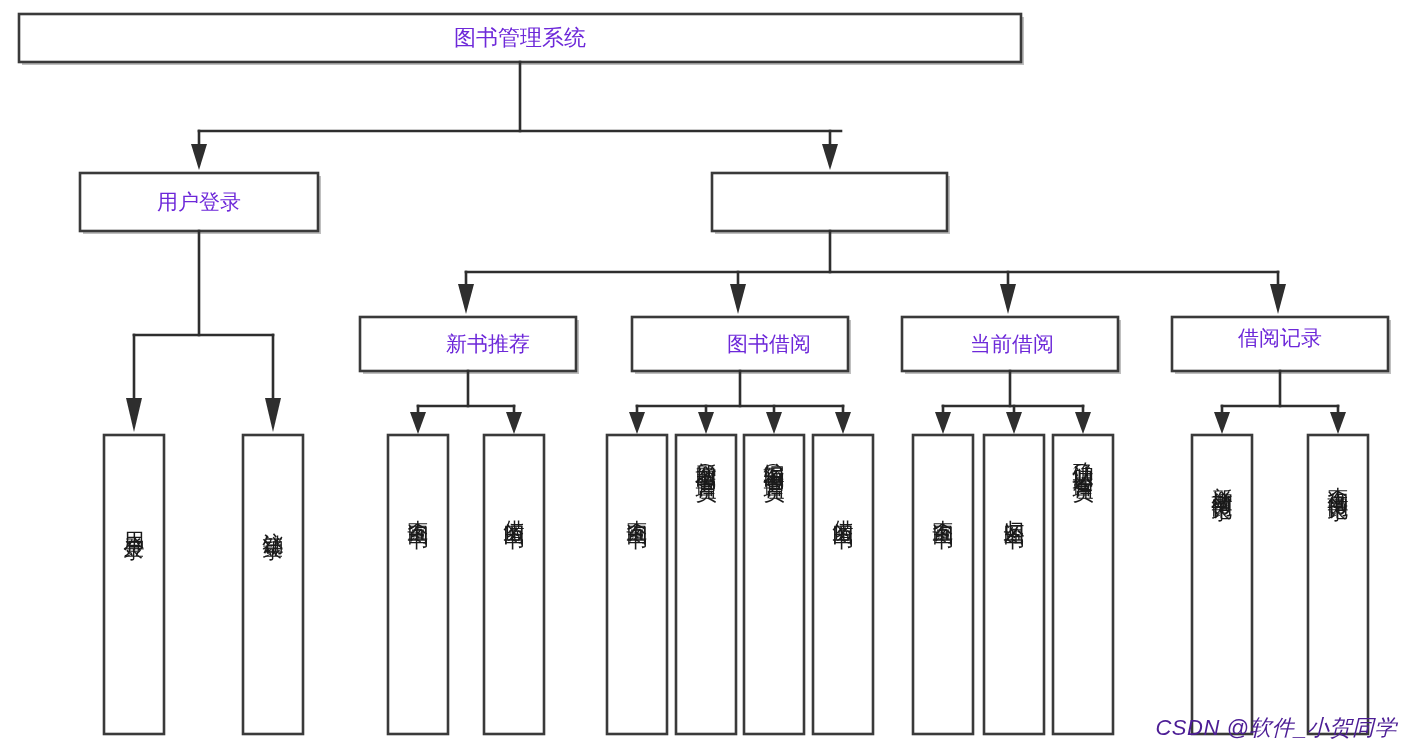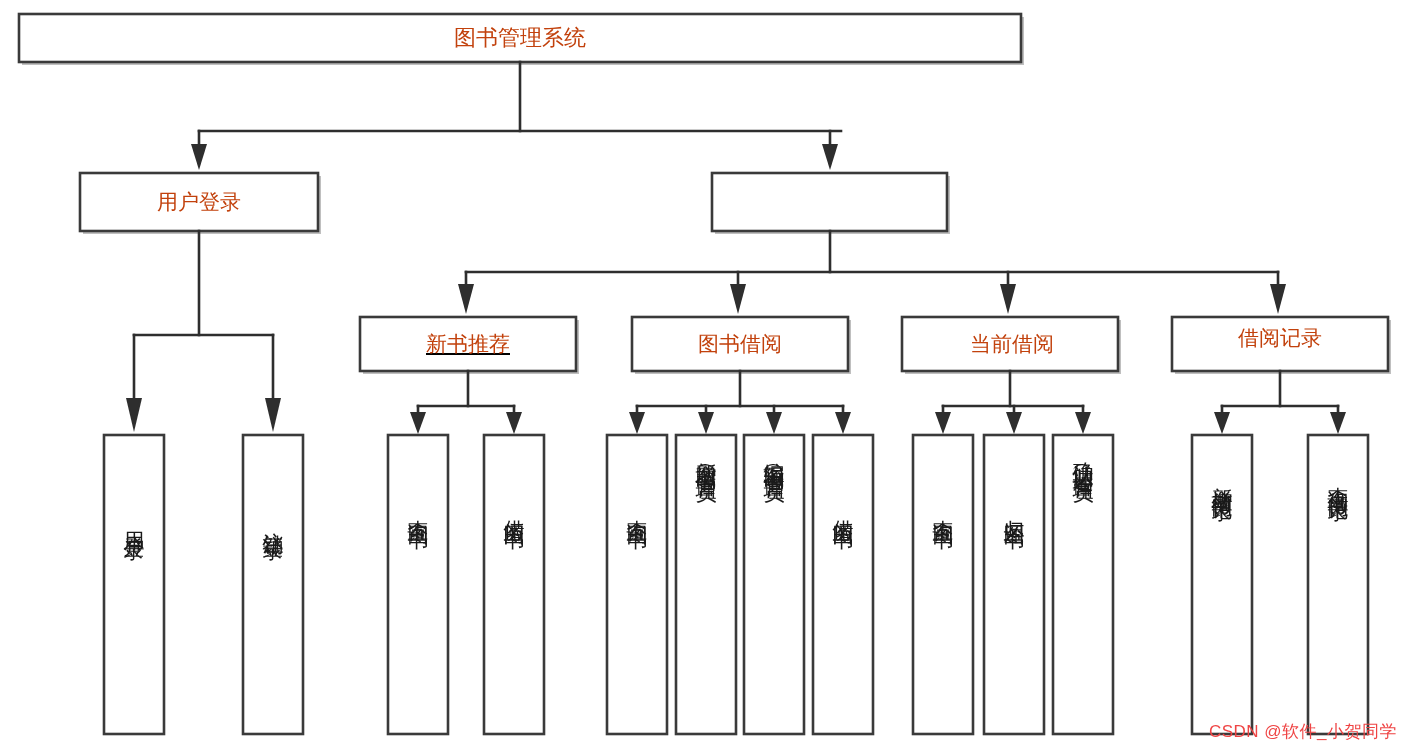--- a/index.html
+++ b/index.html
@@ -65,36 +65,37 @@
   .hlabel-wrap {
     position: absolute;
     display: flex;
     align-items: center;
     justify-content: center;
     pointer-events: none;
   }
   .hlabel-text {
     font-family: "Liberation Sans", "DejaVu Sans", sans-serif;
     font-size: 21px;
-    color: #c2410c;
+    color: #6d28d9;
     white-space: nowrap;
   }
   .title-text {
     font-size: 22px;
   }
   #watermark {
     position: absolute;
     right: 8px;
     bottom: 4px;
     font-family: "Liberation Sans", "DejaVu Sans", sans-serif;
-    font-size: 17px;
-    color: #ef4444;
+    font-size: 22px;
+    color: #4c1d95;
     letter-spacing: 0.5px;
     user-select: none;
     pointer-events: none;
+    font-style: italic;
   }
 </style>
 </head>
 <body>
 
 <div id="diagram-root">
 
   <svg class="diagram-canvas" viewBox="0 0 1405 747" xmlns="http://www.w3.org/2000/svg">
 
     <g>
@@ -248,24 +249,24 @@
   </svg>
 
   <div class="hlabel-wrap" style="left:19px; top:14px; width:1002px; height:48px;">
     <span class="hlabel-text title-text">图书管理系统</span>
   </div>
 
   <div class="hlabel-wrap" style="left:80px; top:173px; width:238px; height:58px;">
     <span class="hlabel-text">用户登录</span>
   </div>
 
-  <div class="hlabel-wrap" style="left:360px; top:317px; width:216px; height:54px;text-decoration:underline;">
+  <div class="hlabel-wrap" style="left:380px; top:317px; width:216px; height:54px;">
     <span class="hlabel-text">新书推荐</span>
   </div>
-  <div class="hlabel-wrap" style="left:632px; top:317px; width:216px; height:54px;">
+  <div class="hlabel-wrap" style="left:632px; top:317px; width:216px; height:54px;padding-left:29px;">
     <span class="hlabel-text">图书借阅</span>
   </div>
   <div class="hlabel-wrap" style="left:902px; top:317px; width:220px; height:54px;">
     <span class="hlabel-text">当前借阅</span>
   </div>
   <div class="hlabel-wrap" style="left:1172px; top:317px; width:216px; height:42px;text-align:right;">
     <span class="hlabel-text">借阅记录</span>
   </div>
 
   <div class="vlabel-wrap" style="left:104px; top:435px; width:60px; height:299px; padding-top:80px;">

